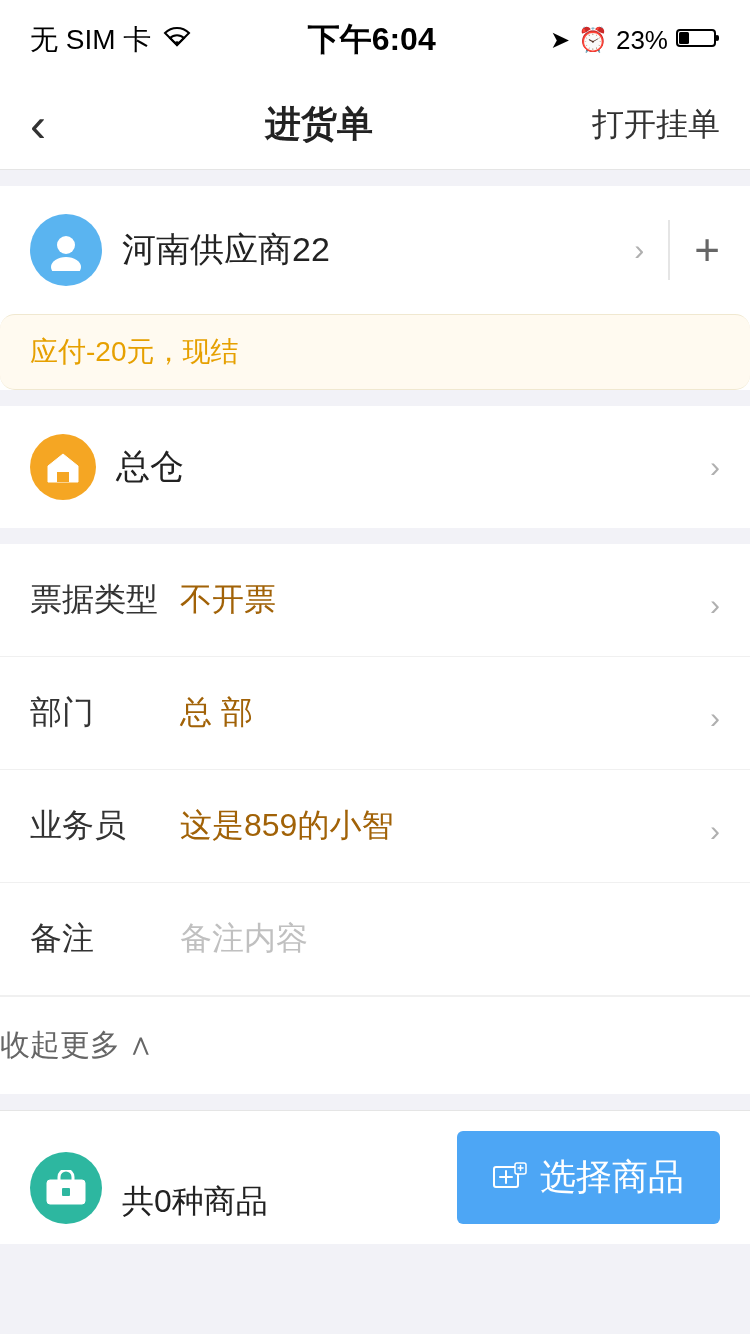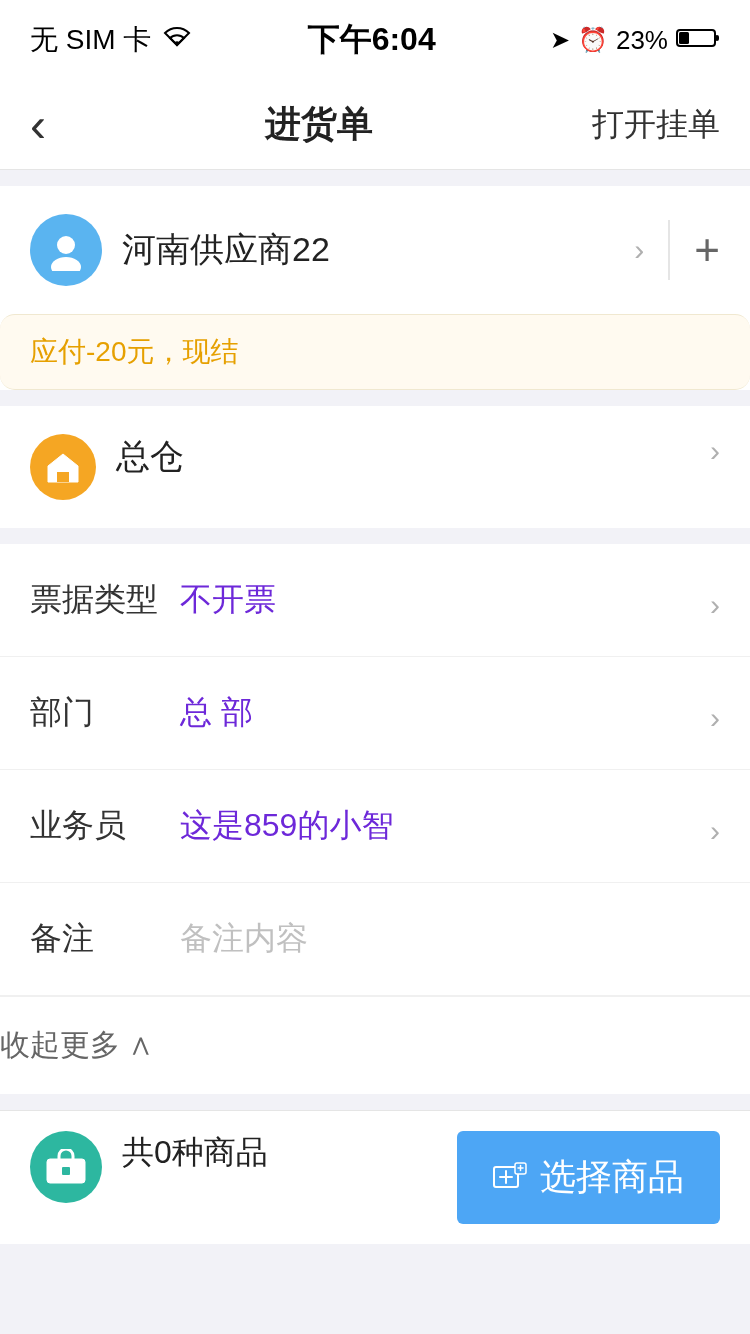--- a/index.html
+++ b/index.html
@@ -110,21 +110,21 @@
       font-size: 28px;
       color: #e6a000;
       border-top: 1px solid #f0e8d0;
       border-bottom: 1px solid #f0e8d0;
       border-radius: 15px;
     }
 
     
     .warehouse-row {
       display: flex;
-      align-items: flex-start;
+      align-items: center;
       padding: 28px 30px;
       background: #fff;
       cursor: pointer;
     }
     .warehouse-icon {
       width: 66px;
       height: 66px;
       border-radius: 50%;
       background: #f5a623;
       display: flex;
@@ -155,42 +155,42 @@
     .form-row:last-child { border-bottom: none; }
     .form-label {
       font-size: 32px;
       color: #333;
       width: 140px;
       flex-shrink: 0;
     }
     .form-value {
       flex: 1;
       font-size: 32px;
-      color: #6d28d9;
+      color: #a16207;
       padding-left: 10px;
     }
     .form-value.placeholder {
       color: #c0c0c0;
     }
 
     
     .collapse-row {
       background: #fff;
       text-align: left;
       padding: 28px 0;
       font-size: 30px;
       color: #666;
       cursor: pointer;
       border-top: 1px solid #f0f0f0;
     }
 
     
     .bottom-bar {
       display: flex;
-      align-items: flex-start;
+      align-items: flex-end;
       background: #fff;
       padding: 20px 30px;
       margin-top: 0;
       border-top: 1px solid #e5e5e5;
     }
     .product-icon {
       width: 72px;
       height: 72px;
       border-radius: 50%;
       background: #2db7a0;

